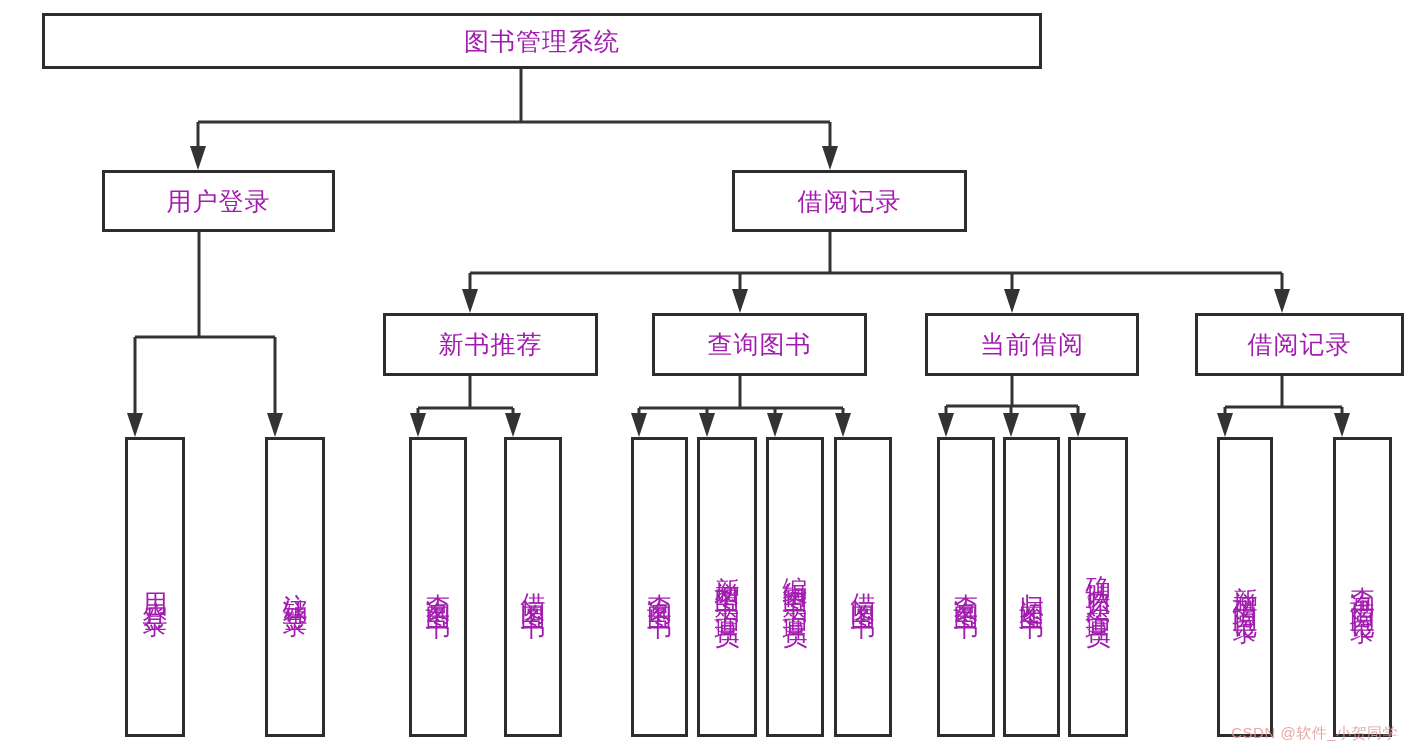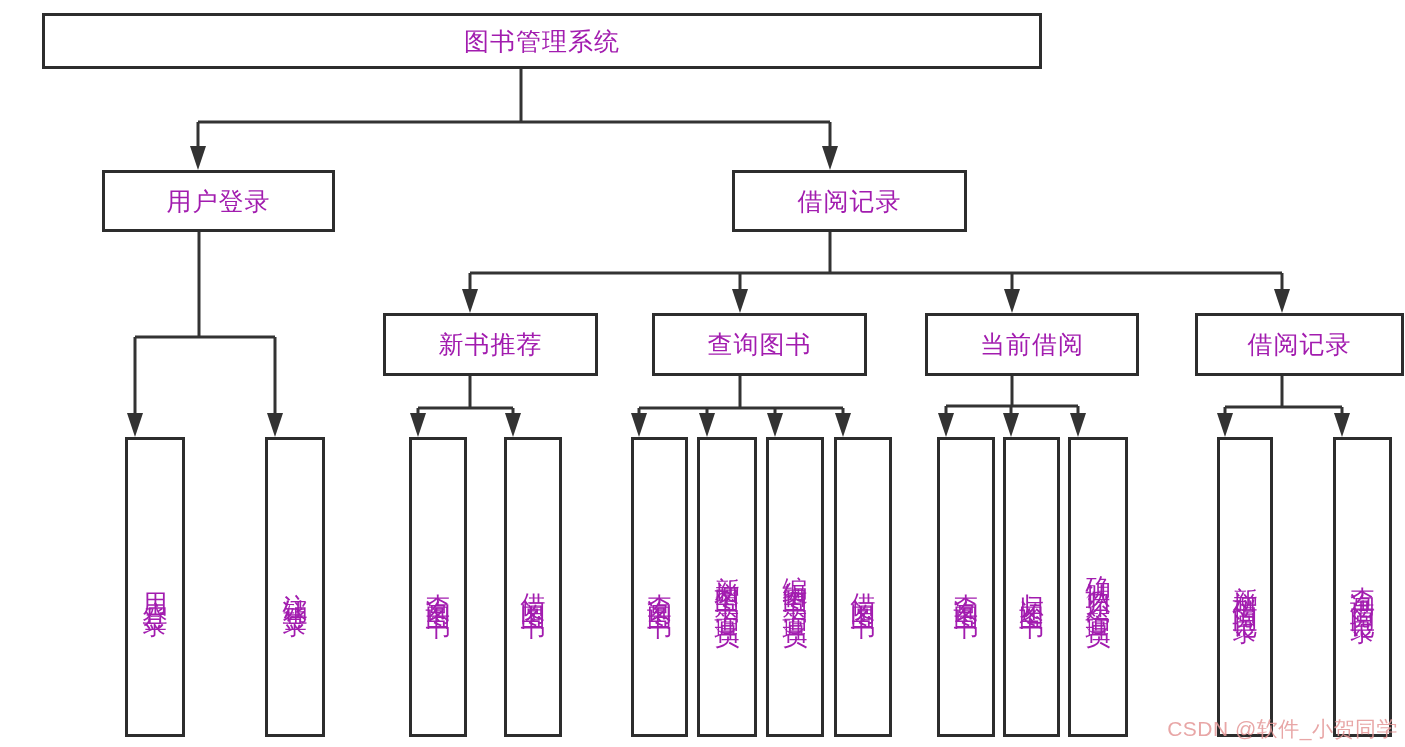--- a/index.html
+++ b/index.html
@@ -37,21 +37,21 @@
     text-orientation: mixed;
     font-size: 25px;
     line-height: 1;
     letter-spacing: 7px;
     white-space: nowrap;
   }
   .watermark {
     position: absolute;
     right: 7px;
     bottom: 4px;
-    font-size: 21px;
+    font-size: 15px;
     letter-spacing: 0.5px;
     color: rgba(228, 150, 150, 0.85);
     white-space: nowrap;
     z-index: 5;
   }
 </style>
 </head>
 <body>
 
 <div class="canvas">

